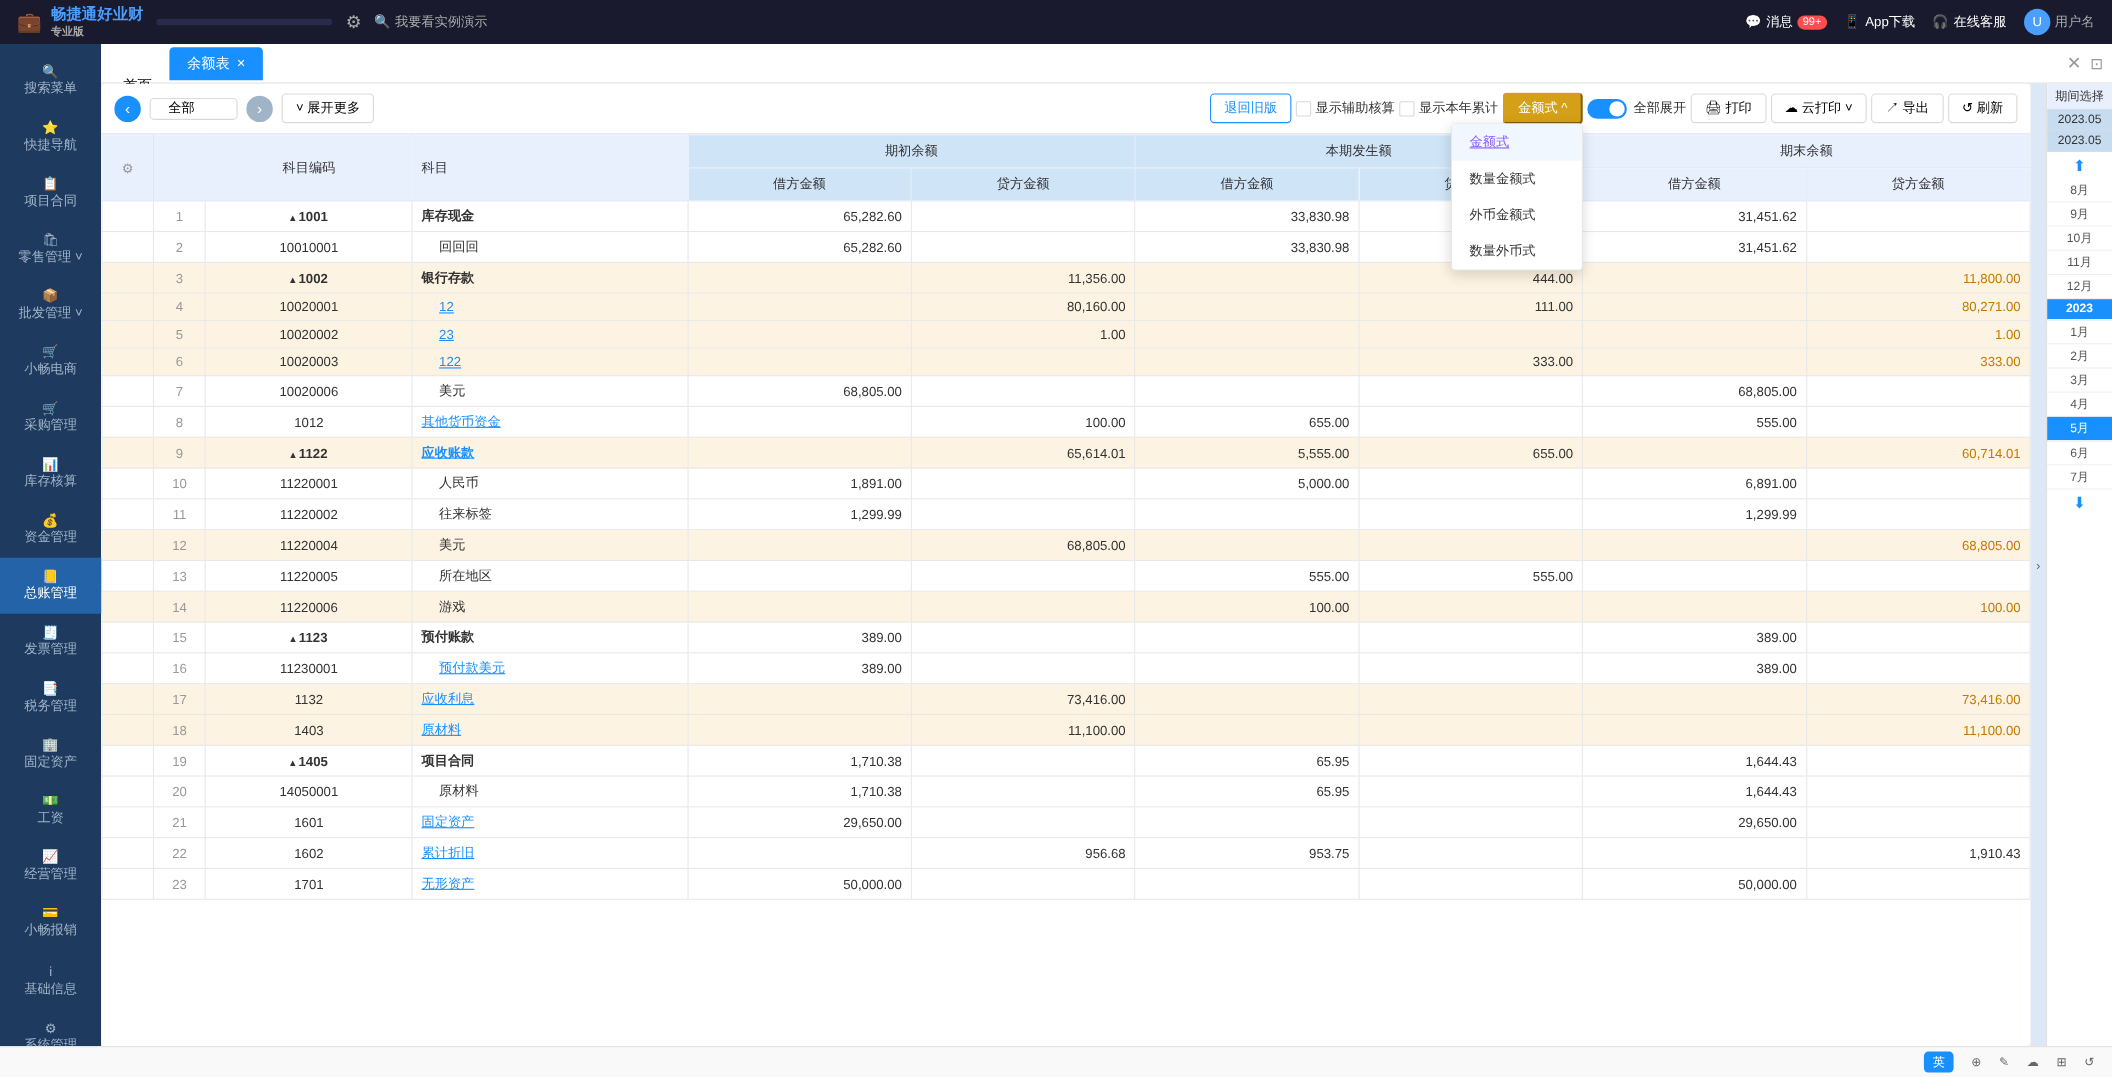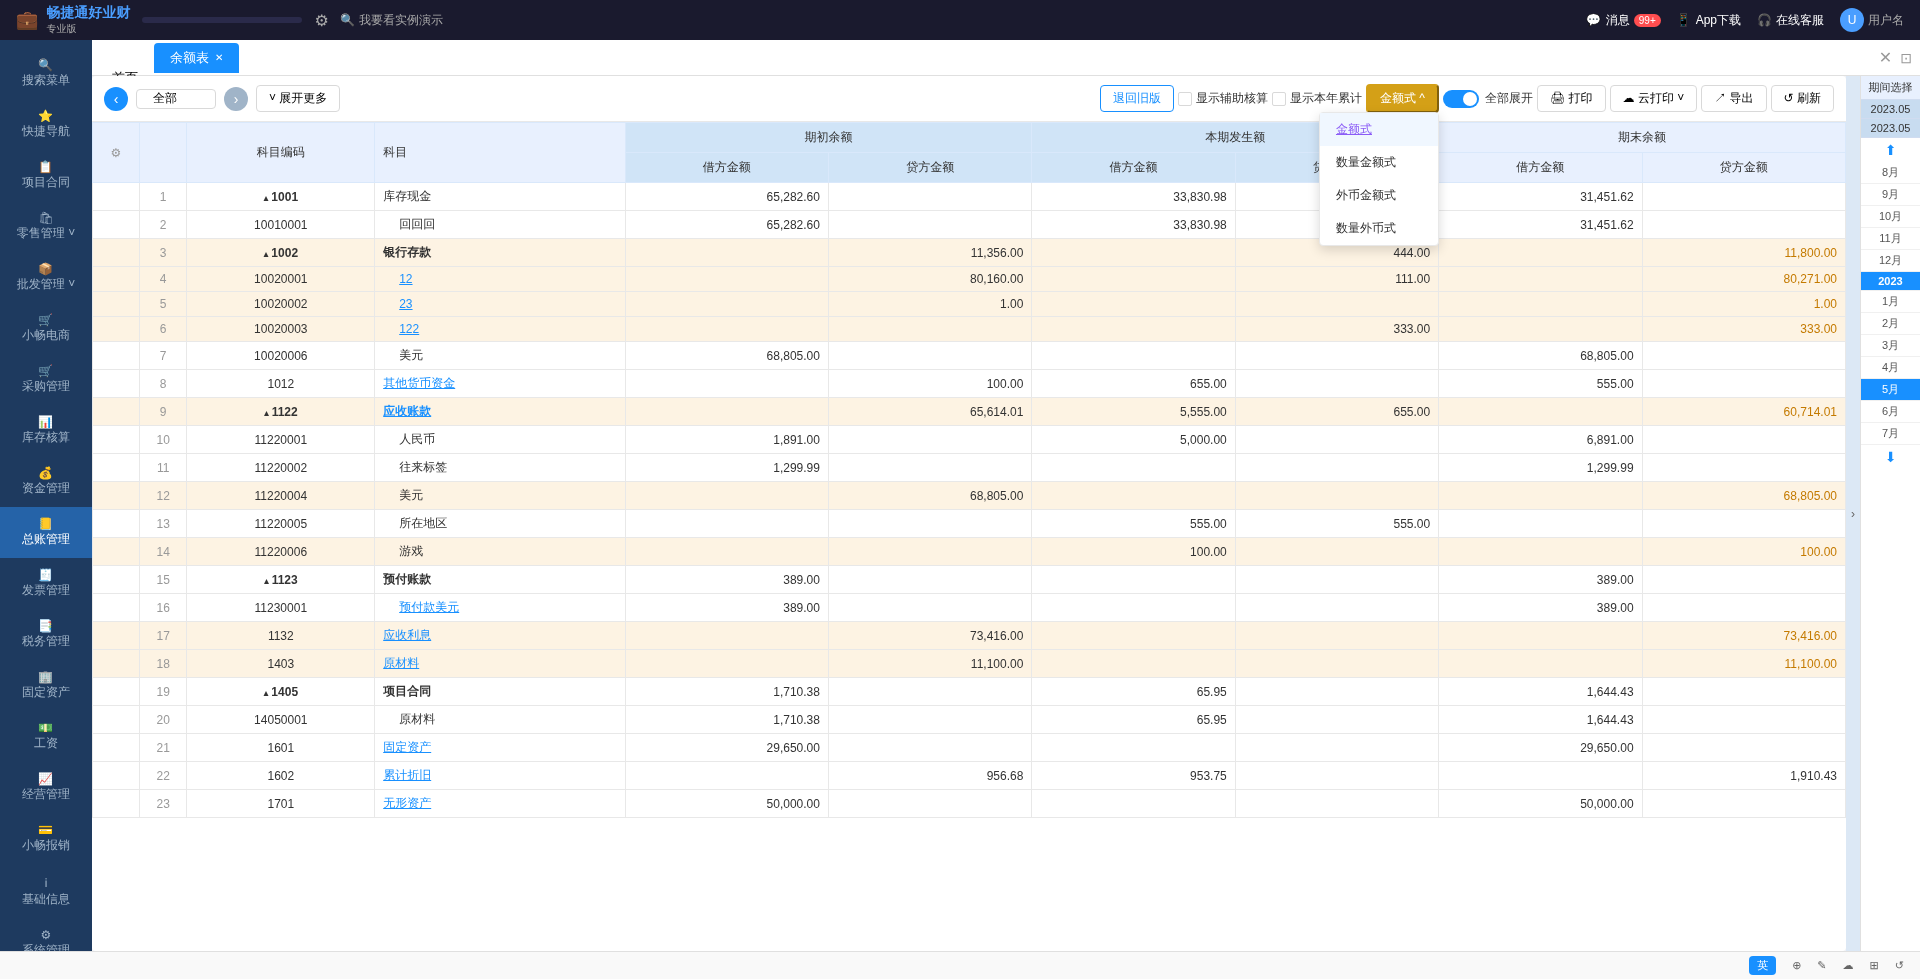--- a/index.html
+++ b/index.html
@@ -60,21 +60,21 @@
     .settings-th { width: 30px; }
     .num-col { width: 30px; }
     .code-col { width: 120px; text-align: center; }
     .name-col { width: 160px; text-align: left; }
     .amount-col { width: 130px; }
     .link-text { color: #1890ff; text-decoration: underline; cursor: pointer; }
     
     
     .logo-area { display: flex; align-items: center; gap: 8px; }
     .logo-text { font-size: 14px; font-weight: bold; color: #4a9eff; }
-    .logo-sub { font-size: 10px; color: #aaa; }
+    .logo-sub { font-size: 10px; color: #aaa; font-weight: bold; }
     
     
     .badge { background: #ff4d4f; color: #fff; border-radius: 10px; font-size: 10px; padding: 1px 5px; min-width: 18px; text-align: center; }
     
     
     .dropdown-menu { position: absolute; top: 100%; right: 0; background: #fff; border: 1px solid #e8e8e8; border-radius: 4px; box-shadow: 0 4px 12px rgba(0,0,0,0.15); z-index: 100; min-width: 100px; }
     .dropdown-item { padding: 8px 16px; cursor: pointer; font-size: 12px; color: #333; white-space: nowrap; }
     .dropdown-item.active { color: #8b5cf6; background: #f0f7ff; text-decoration: underline; }
     .dropdown-wrapper { position: relative; display: inline-block; }
 
@@ -311,21 +311,21 @@
                   <th class="amount-col th-group">贷方金额</th>
                   <th class="amount-col">借方金额</th>
                   <th class="amount-col">贷方金额</th>
                 </tr>
               </thead>
               <tbody id="table-body">
               <tr>
                     <td></td>
                     <td class="center row-num">1</td>
                     <td class="center"><span style="font-size: 10px;"> ▴ </span><strong>1001</strong></td>
-                    <td class="left"><span style="font-weight: normal;">库存现金</span></td>
+                    <td class="left"><span style="font-weight: bold;">库存现金</span></td>
                     <td>65,282.60</td>
                     <td></td>
                     <td>33,830.98</td>
                     <td></td>
                     <td>31,451.62</td>
                     <td></td>
                   </tr>
                   <tr>
                     <td></td>
                     <td class="center row-num">2</td>

